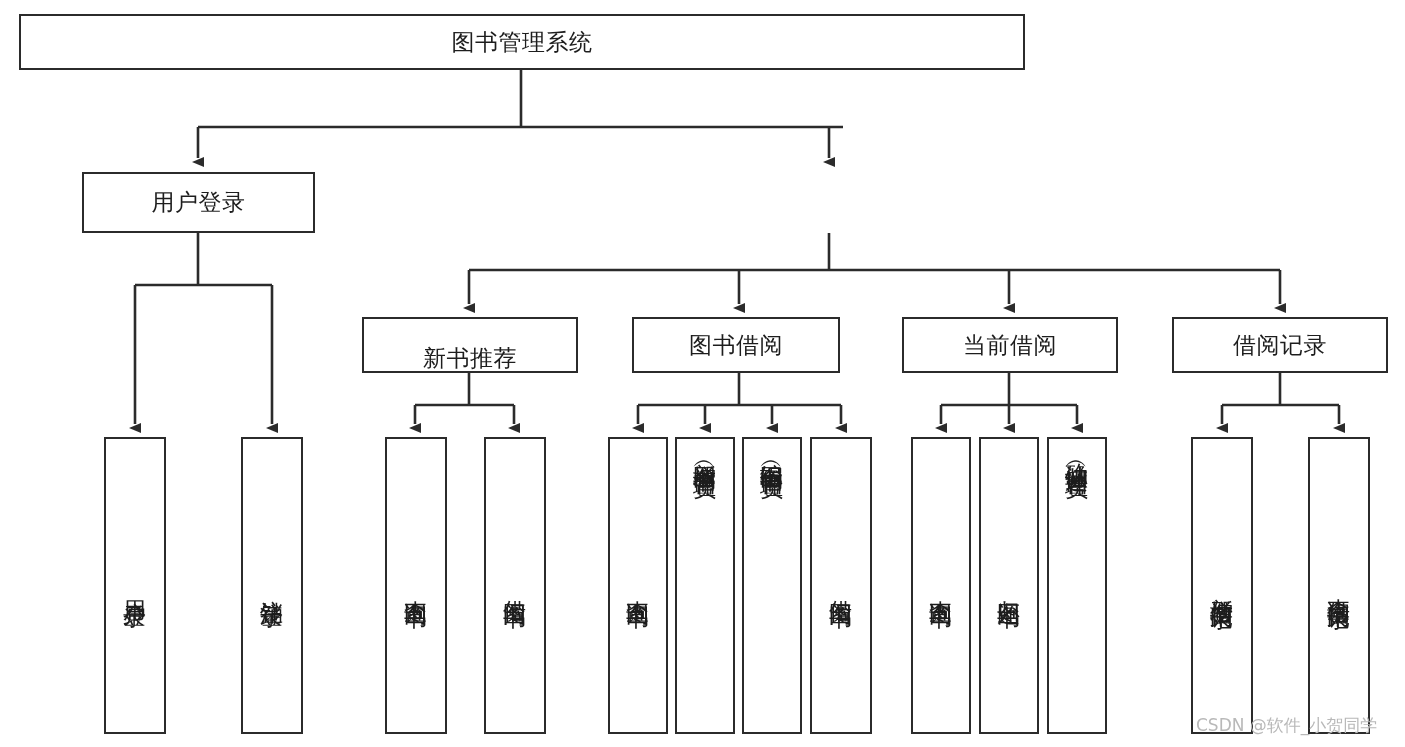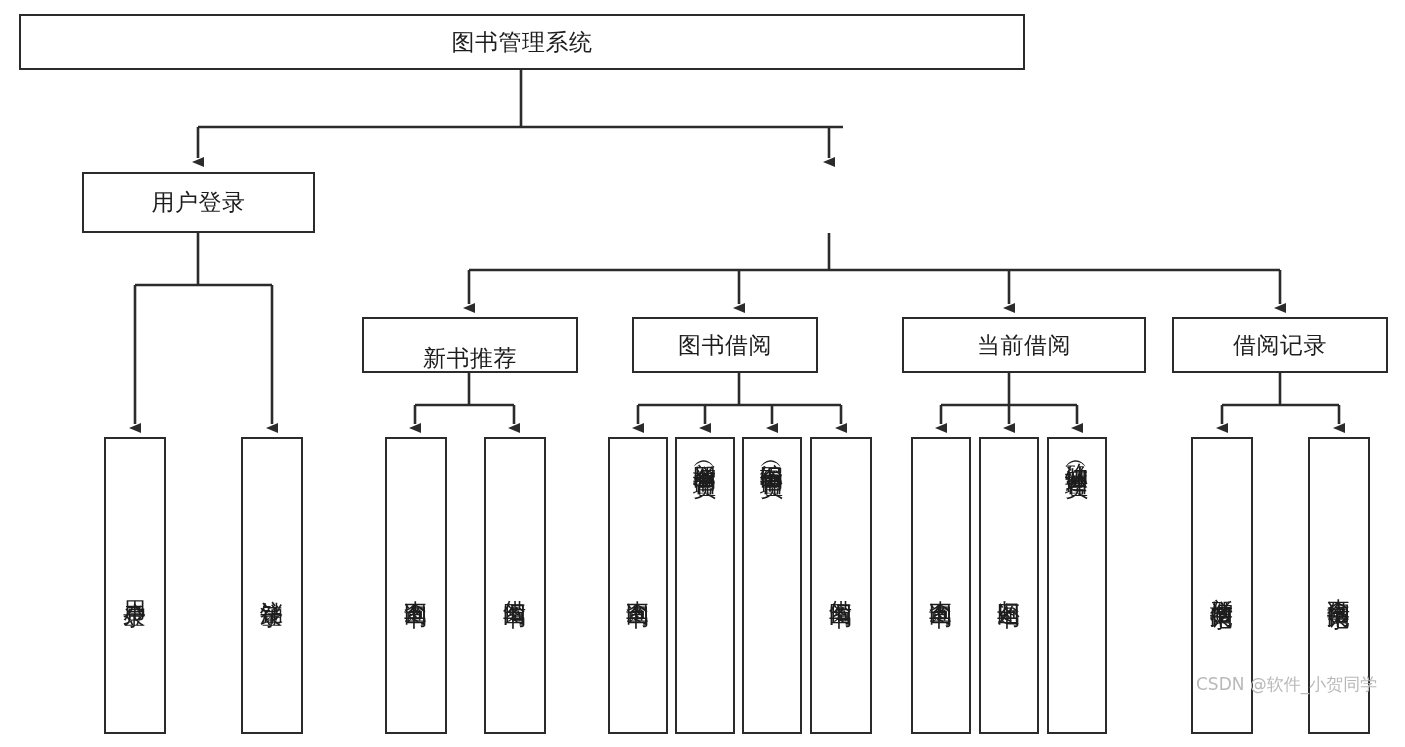--- a/index.html
+++ b/index.html
@@ -137,24 +137,24 @@
     <span class="label">图书管理系统</span>
   </div>
 
   <div class="node h" style="left:82px; top:172px; width:233px; height:61px;">
     <span class="label">用户登录</span>
   </div>
 
   <div class="node h" style="left:362px; top:317px; width:216px; height:56px;align-items:flex-end;">
     <span class="label">新书推荐</span>
   </div>
-  <div class="node h" style="left:632px; top:317px; width:186px; height:56px;">
+  <div class="node h" style="left:632px; top:317px; width:208px; height:56px;">
     <span class="label">图书借阅</span>
   </div>
-  <div class="node h" style="left:902px; top:317px; width:244px; height:56px;">
+  <div class="node h" style="left:902px; top:317px; width:216px; height:56px;">
     <span class="label">当前借阅</span>
   </div>
   <div class="node h" style="left:1172px; top:317px; width:216px; height:56px;">
     <span class="label">借阅记录</span>
   </div>
 
   <div class="node v center" style="left:104px; top:437px; width:62px; height:297px;">
     <span class="label">用户登录</span>
   </div>
   <div class="node v center" style="left:241px; top:437px; width:62px; height:297px;">
@@ -191,15 +191,15 @@
     <span class="label">确认归还（管理员）</span>
   </div>
 
   <div class="node v center" style="left:1191px; top:437px; width:62px; height:297px;">
     <span class="label">新增借阅记录</span>
   </div>
   <div class="node v center" style="left:1308px; top:437px; width:62px; height:297px;">
     <span class="label">查询借阅记录</span>
   </div>
 
-  <div class="watermark" style="left:1196px; top:673px;text-align:center;">CSDN @软件_小贺同学</div>
+  <div class="watermark" style="left:1196px; top:714px;text-align:center;">CSDN @软件_小贺同学</div>
 
 </div>
 
 </body></html>

